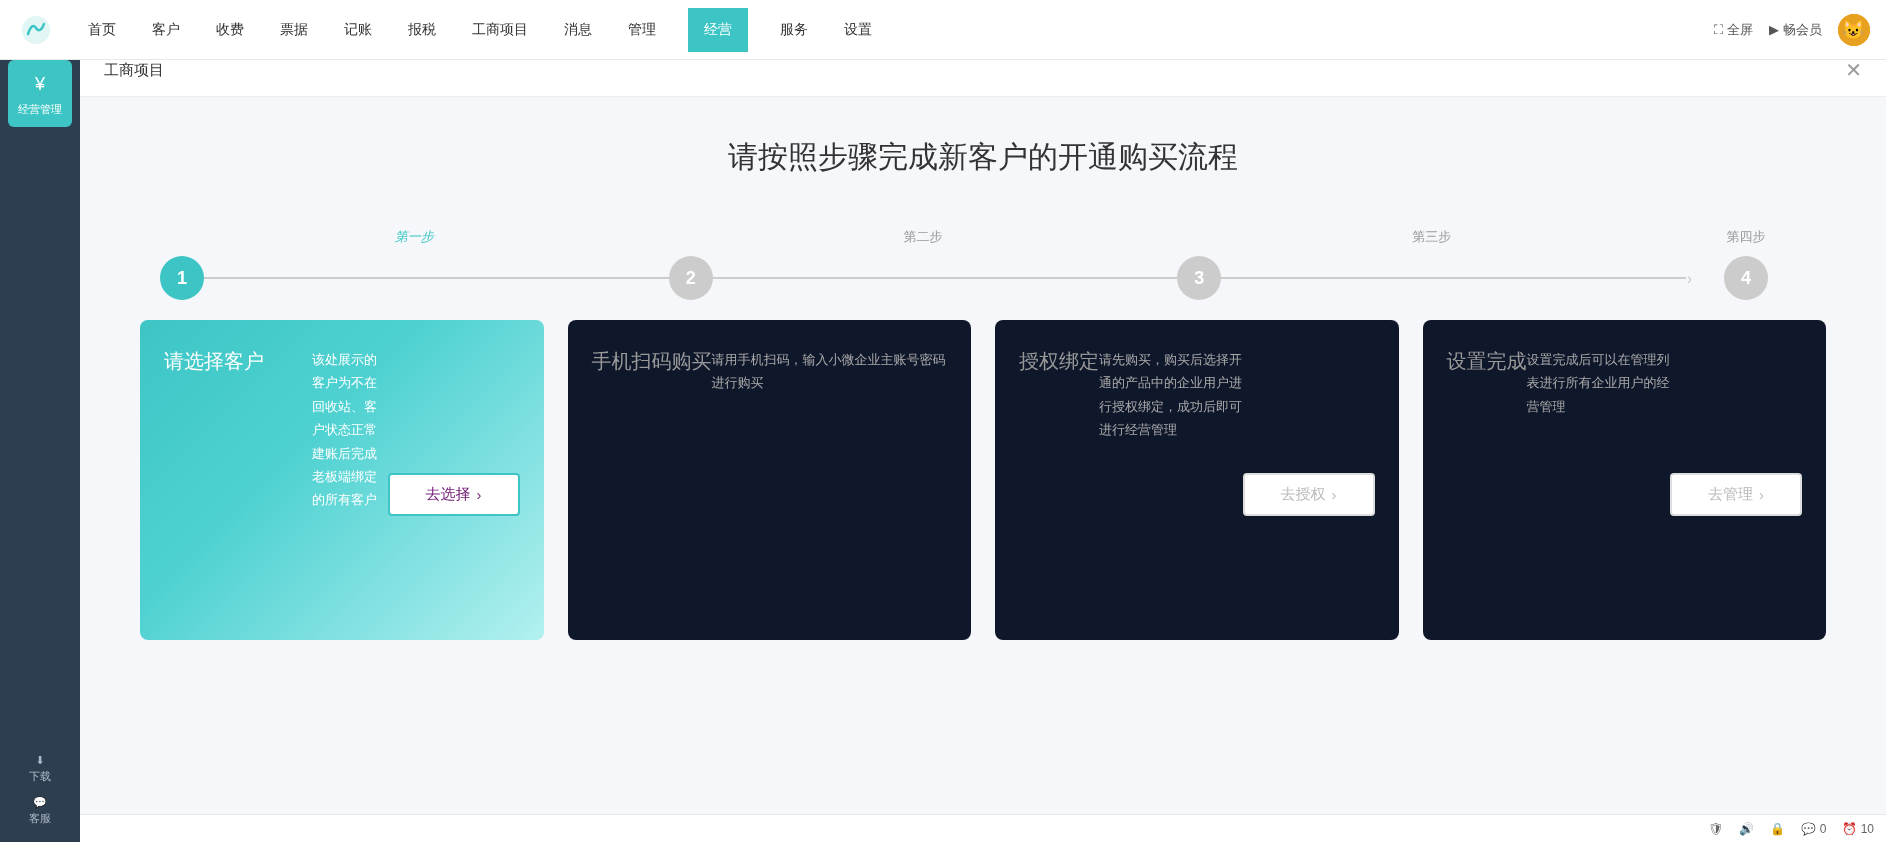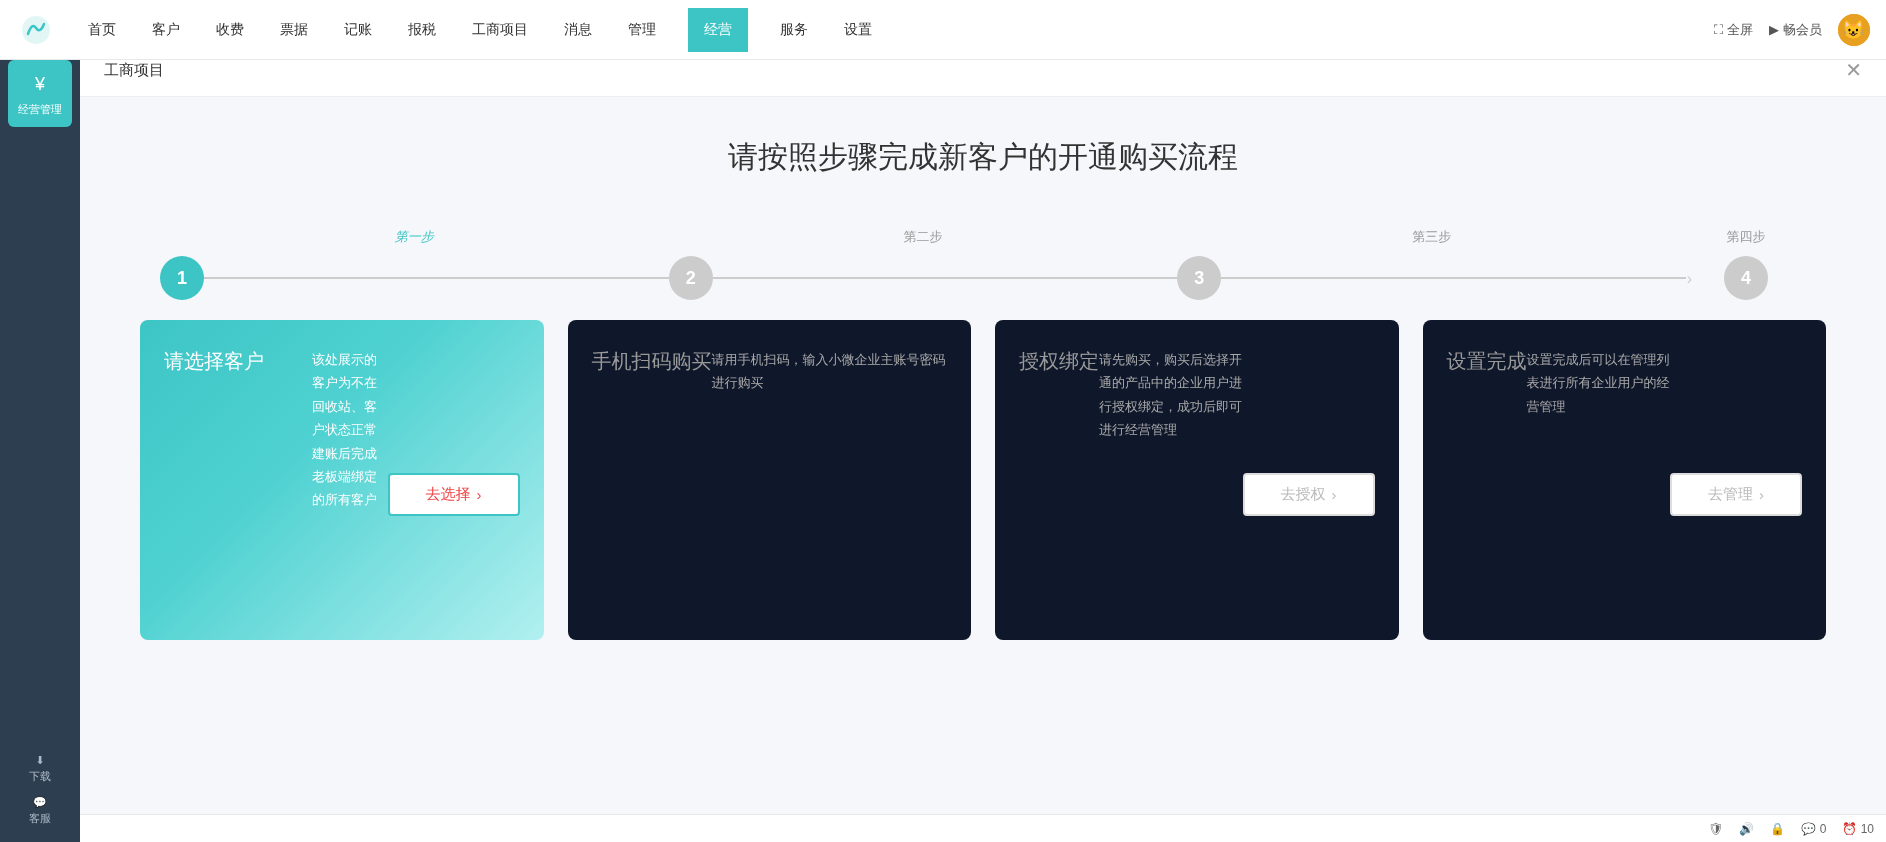--- a/index.html
+++ b/index.html
@@ -145,21 +145,21 @@
     .card-btn {
       margin-top: 24px; align-self: center;
       padding: 10px 36px;
       border-radius: 4px;
       font-size: 15px; cursor: pointer;
       border: 2px solid #3dc5c5;
       background: #fff; color: #3dc5c5;
       display: flex; align-items: center; gap: 6px;
     }
     .card-btn.primary {
-      background: #fff; color: #ef4444; border: 2px solid #3dc5c5;
+      background: #fff; color: #701a75; border: 2px solid #3dc5c5;
     }
     .card-btn.disabled-btn {
       background: #fff; color: #bbb; border: 2px solid #ddd; cursor: default;
     }
 
     
     .status-bar {
       position: fixed; bottom: 0; left: 0; right: 0;
       height: 28px; background: #fff; border-top: 1px solid #e8e8e8;
       display: flex; align-items: center; padding: 0 12px;

